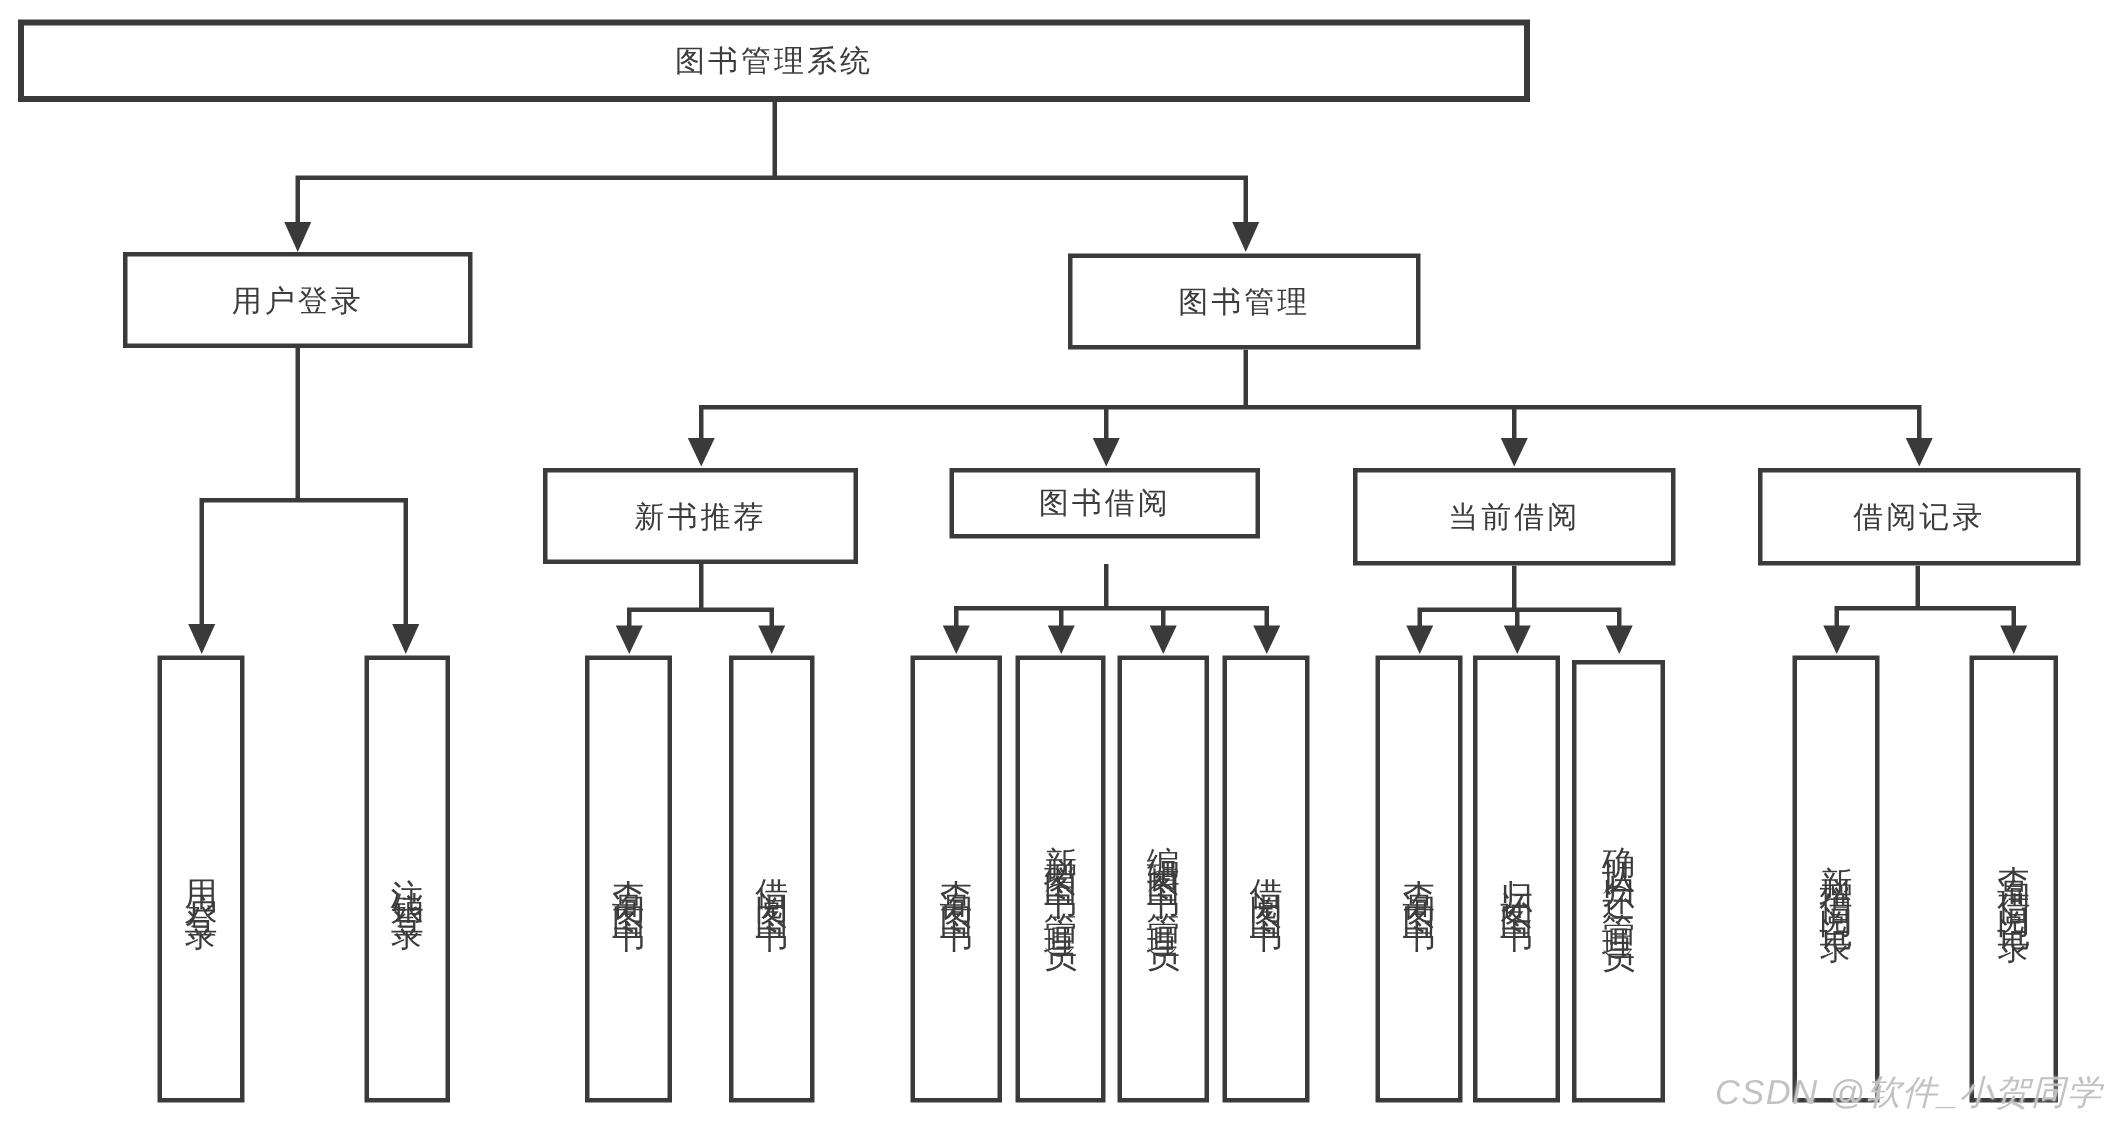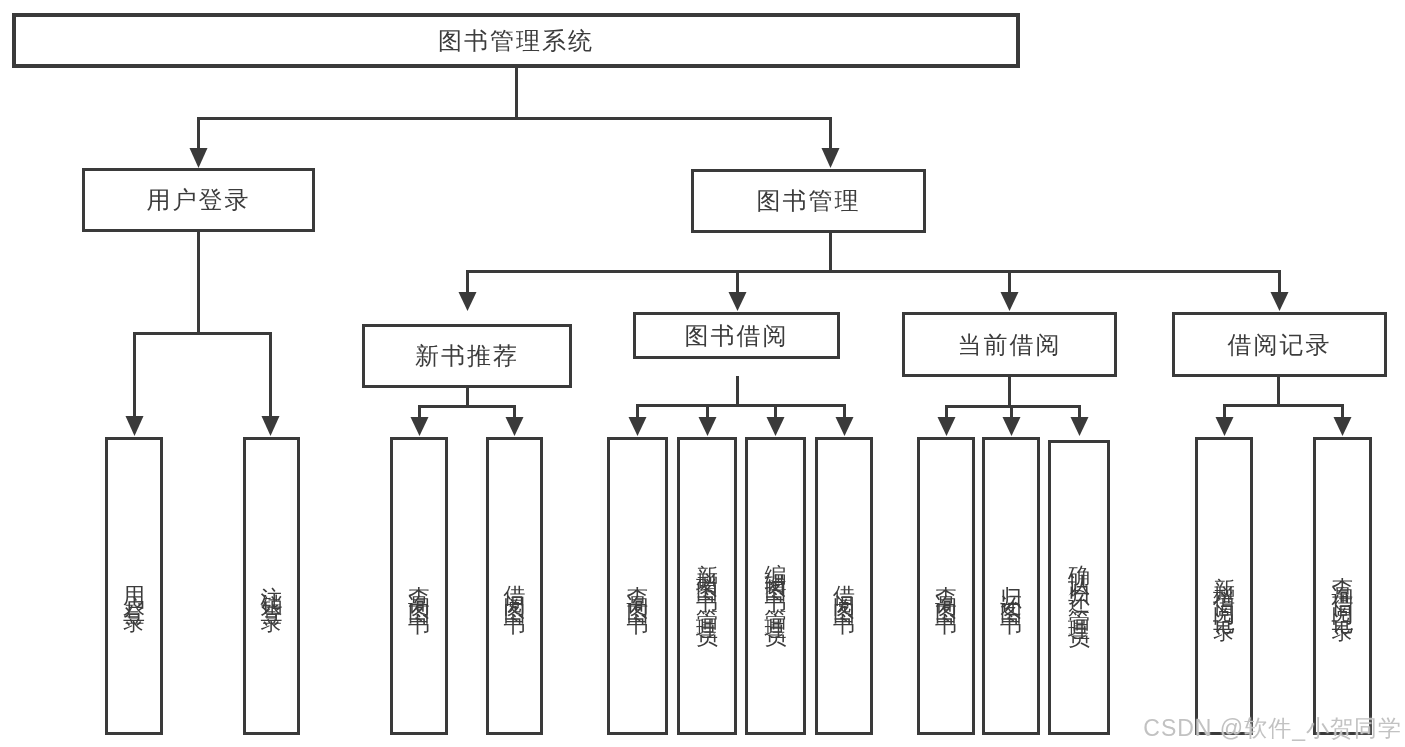--- a/index.html
+++ b/index.html
@@ -34,21 +34,21 @@
     position: absolute;
     background: var(--background);
     border: 3px solid var(--line);
     display: flex;
     align-items: center;
     justify-content: center;
     color: var(--text);
   }
   .box.root { border-width: 4px; }
   .node span {
-    font-size: 24px;
+    font-size: 20px;
     letter-spacing: 2px;
     color: var(--text);
     white-space: nowrap;
   }
   .leaf .vtext {
     writing-mode: vertical-rl;
     text-orientation: mixed;
     font-size: 22px;
     line-height: 1;
     letter-spacing: 9px;
@@ -58,20 +58,21 @@
   .watermark {
     position: absolute;
     right: 3px;
     bottom: 3px;
     font-size: 23px;
     letter-spacing: 1px;
     color: var(--watermark);
     text-shadow: 0 0 2px #ffffff;
     white-space: nowrap;
     z-index: 10;
+    font-style: italic;
   }
 </style>
 </head>
 <body>
 
 <div class="stage">
 
   <svg class="wires" viewBox="0 0 1405 747" aria-hidden="true">
 
     <path d="M516.5,68 L516.5,118.5 M197,118.5 L831,118.5 M198.5,117 L198.5,149 M830.5,117 L830.5,149"></path>
@@ -108,25 +109,25 @@
     <polygon points="1333.5,417 1351.5,417 1342.5,436"></polygon>
   </svg>
 
   <div class="box root node" style="left:12px; top:13px; width:1008px; height:55px;">
     <span>图书管理系统</span>
   </div>
 
   <div class="box node" style="left:82px; top:168px; width:233px; height:64px;">
     <span>用户登录</span>
   </div>
-  <div class="box node" style="left:691px; top:169px; width:235px; height:64px;">
+  <div class="box node" style="left:712px; top:169px; width:235px; height:64px;">
     <span>图书管理</span>
   </div>
 
-  <div class="box node" style="left:362px; top:312px; width:210px; height:64px;margin-top:12px;">
+  <div class="box node" style="left:362px; top:312px; width:210px; height:64px;">
     <span>新书推荐</span>
   </div>
   <div class="box node" style="left:633px; top:312px; width:207px; height:47px;">
     <span>图书借阅</span>
   </div>
   <div class="box node" style="left:902px; top:312px; width:215px; height:65px;text-align:center;">
     <span>当前借阅</span>
   </div>
   <div class="box node" style="left:1172px; top:312px; width:215px; height:65px;">
     <span>借阅记录</span>

